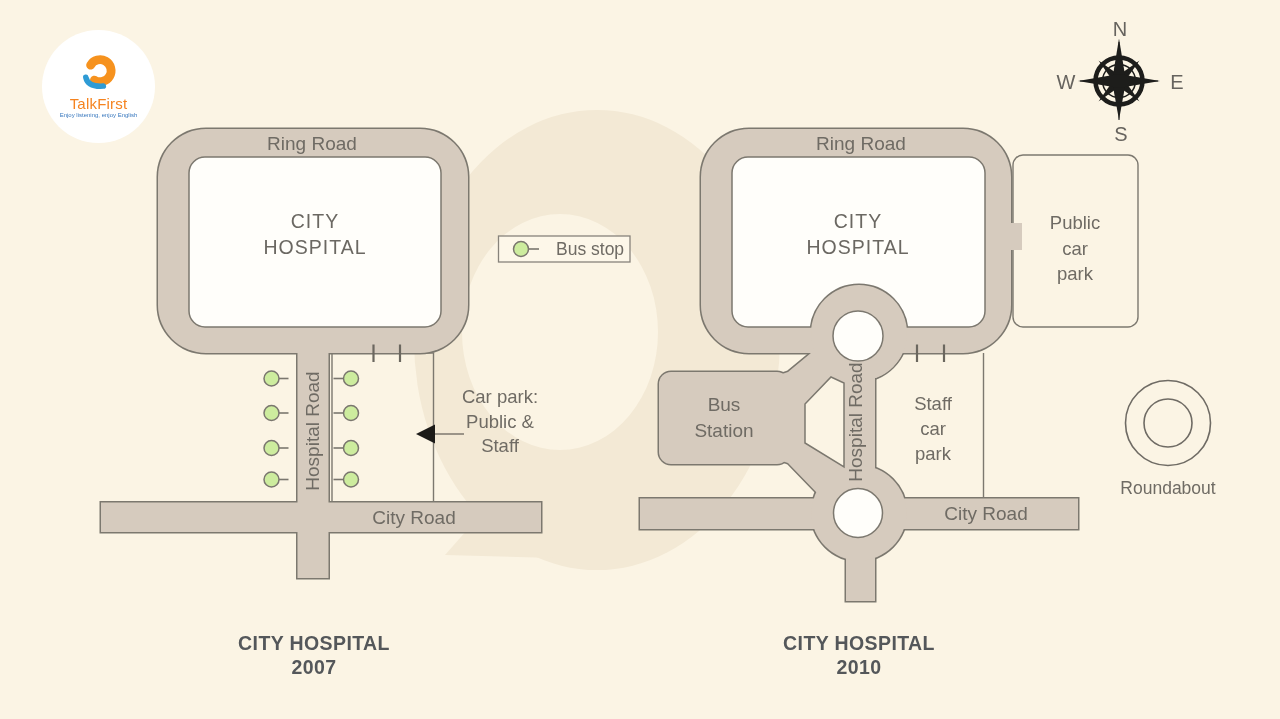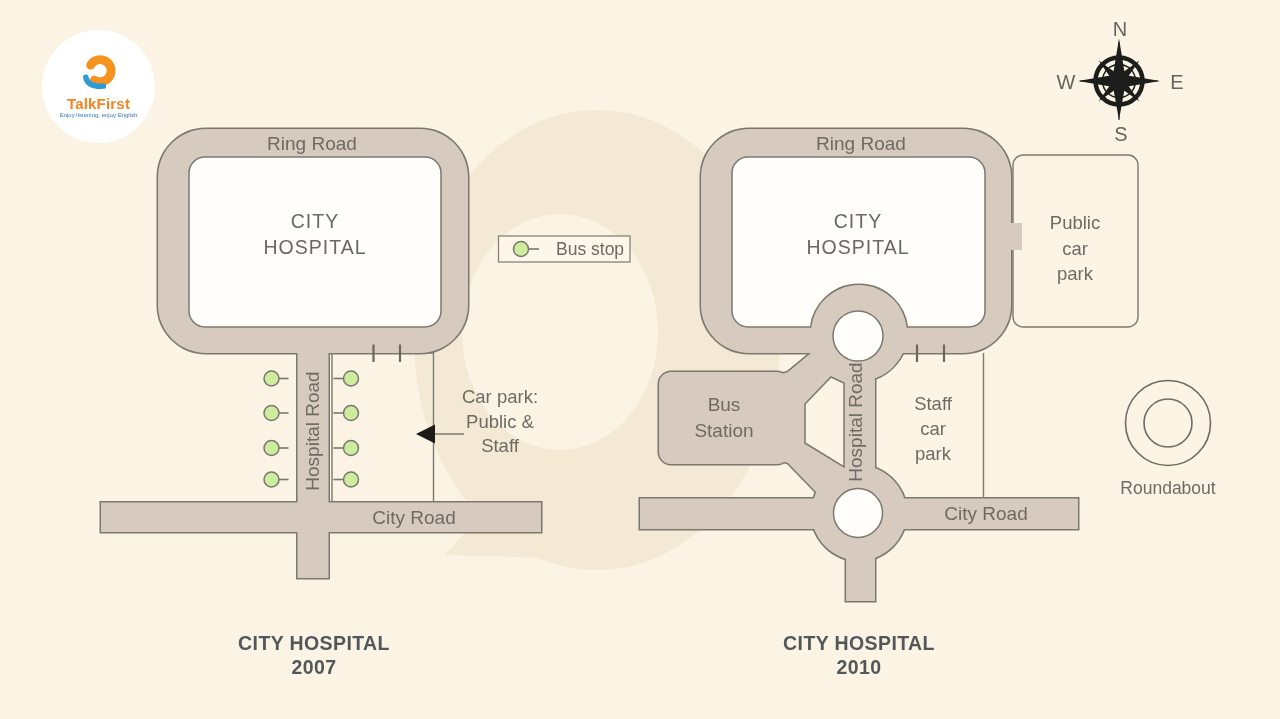--- a/index.html
+++ b/index.html
@@ -29,21 +29,21 @@
   .hosp{font-size:19.5px;letter-spacing:1px;fill:#6B6862;}
   .title{font-size:19.5px;font-weight:bold;letter-spacing:0.4px;fill:var(--title-text);}
   .mid{text-anchor:middle;}
   .legendbox{fill:#FDF7E9;stroke:#87837B;stroke-width:1.3px;}
   .compass-ink{fill:#1D1D1B;}
   .compass-ring{fill:none;stroke:#1D1D1B;}
   .compassletter{font-size:20px;fill:#66635E;text-anchor:middle;}
   
   .logo{position:absolute;left:42px;top:30px;width:113px;height:113px;background:#FFFFFF;border-radius:50%;
         display:flex;flex-direction:column;align-items:center;justify-content:center;text-align:center;}
-  .logo .brand{color:#F5831F;font-weight:bold;font-size:15px;letter-spacing:0.2px;line-height:1;margin-top:2px;}
+  .logo .brand{color:#F5831F;font-weight:normal;font-size:15px;letter-spacing:0.2px;line-height:1;margin-top:2px;}
   .logo .tagline{color:#3878BE;font-size:6px;line-height:1.4;}
 </style>
 </head>
 <body>
 
 <svg id="scene" width="1280" height="719" viewBox="0 0 1280 719">
   <defs>
     <clipPath id="hc">
         <rect x="732" y="157" width="253" height="170" rx="16"></rect>
       </clipPath>

